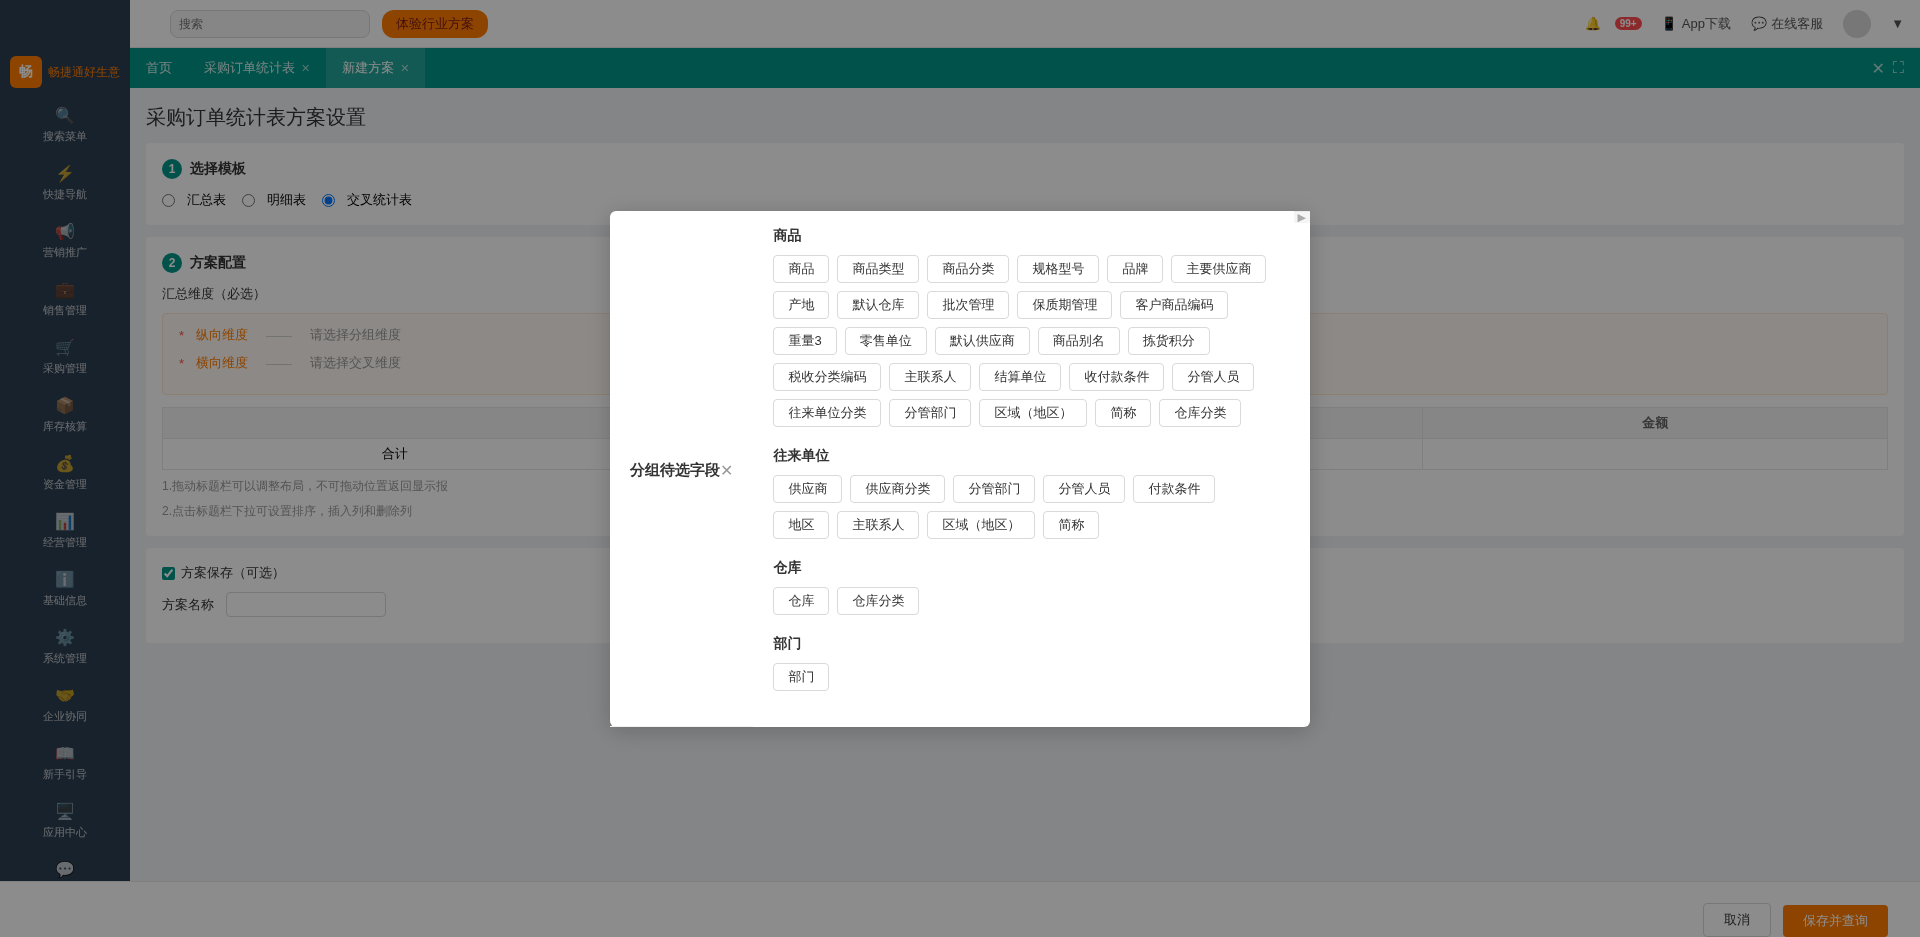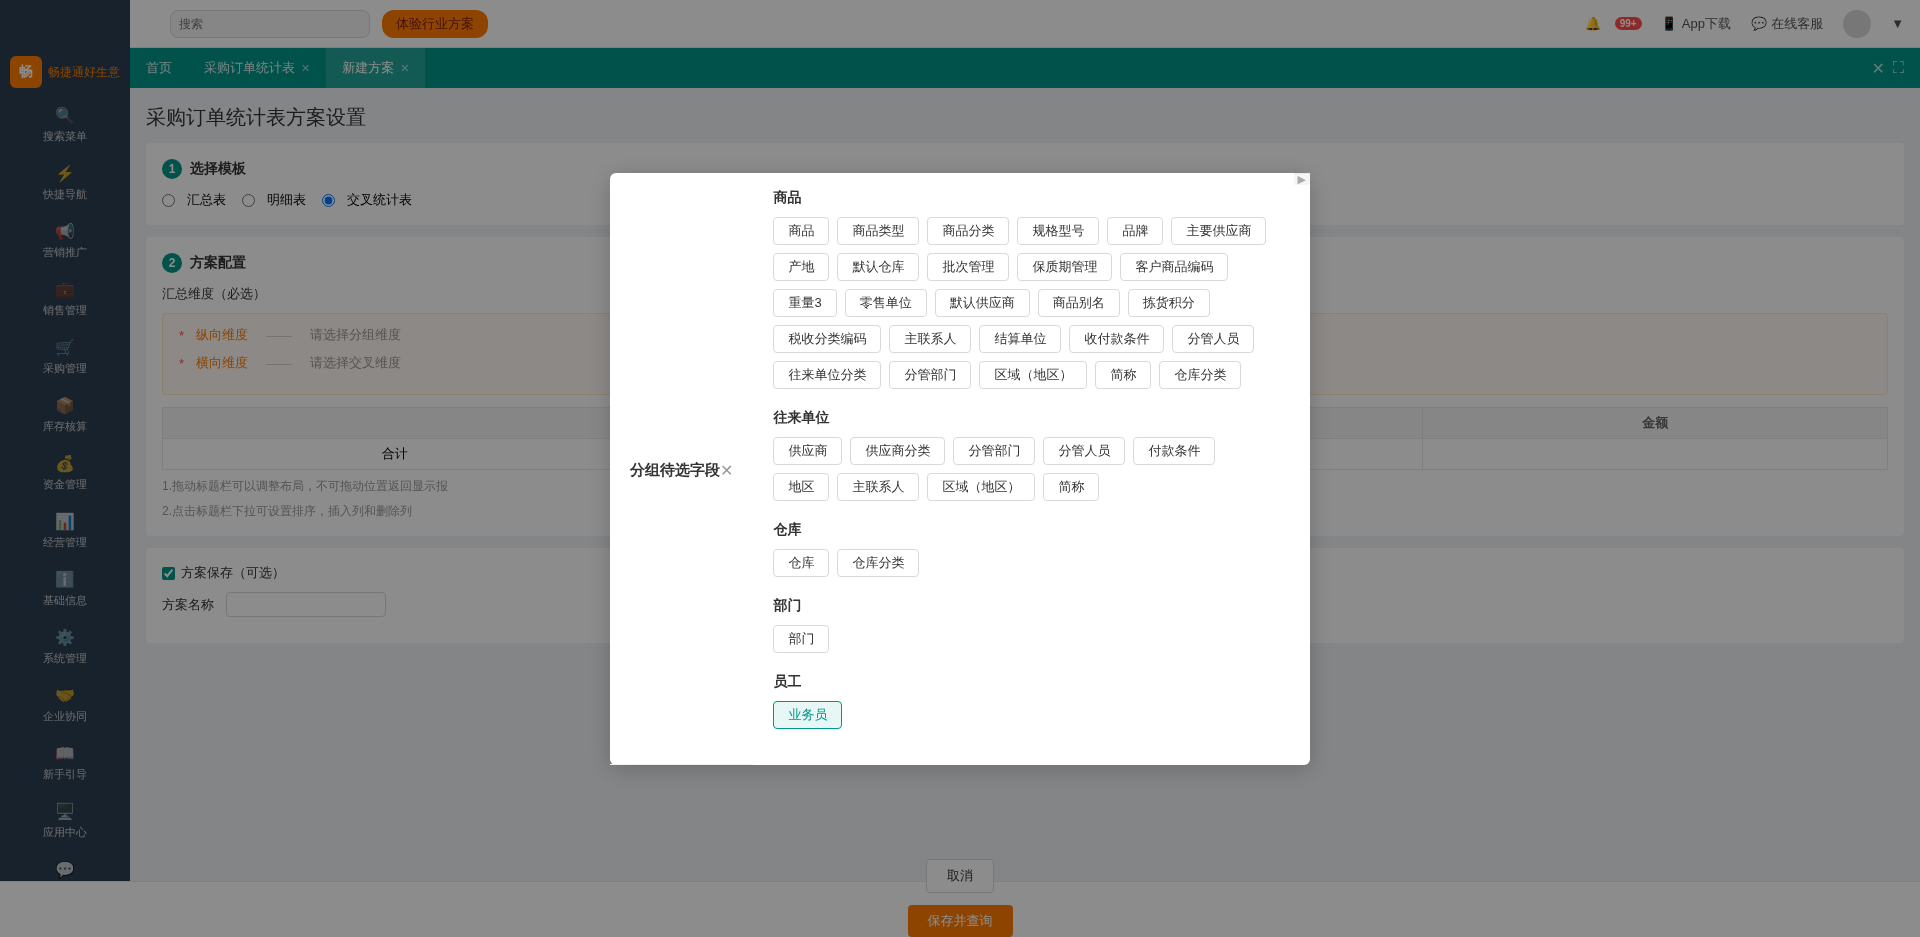--- a/index.html
+++ b/index.html
@@ -262,26 +262,25 @@
     }
 
     
     .page-footer {
       position: fixed;
       bottom: 0; left: 0; right: 0;
       height: 56px;
       background: #fff;
       border-top: 1px solid #e8e8e8;
       display: flex;
-      align-items: center;
+      align-items: flex-end;
       justify-content: flex-end;
       padding: 0 32px;
       gap: 12px;
       z-index: 199;
-      flex-direction: column;
     }
     .btn-cancel {
       padding: 7px 20px;
       border: 1px solid #d9d9d9;
       border-radius: 4px;
       background: #fff;
       cursor: pointer;
       font-size: 13px;
       color: #333;
     }
@@ -595,26 +594,20 @@
           <span class="field-tag">仓库</span>
           <span class="field-tag">仓库分类</span>
         </div>
       </div>
       <div class="field-group">
         <div class="field-group-title">部门</div>
         <div class="field-tags">
           <span class="field-tag">部门</span>
         </div>
       </div>
-      <div class="field-group">
-        <div class="field-group-title">员工</div>
-        <div class="field-tags">
-          <span class="field-tag selected">业务员</span>
-        </div>
-      </div>
     </div>
 
   <div style="height:12px;background:#f5f5f5;border-top:1px solid #e8e8e8;display:flex;align-items:center;padding:0 4px;">
     <div style="width:80%;height:6px;background:#d9d9d9;border-radius:3px;cursor:pointer;"></div>
     <div style="margin-left:auto;color:#aaa;font-size:11px;cursor:pointer;">▶</div>
   </div>
 </div>
 
 <div class="page-footer">
   <button class="btn-cancel">取消</button>

